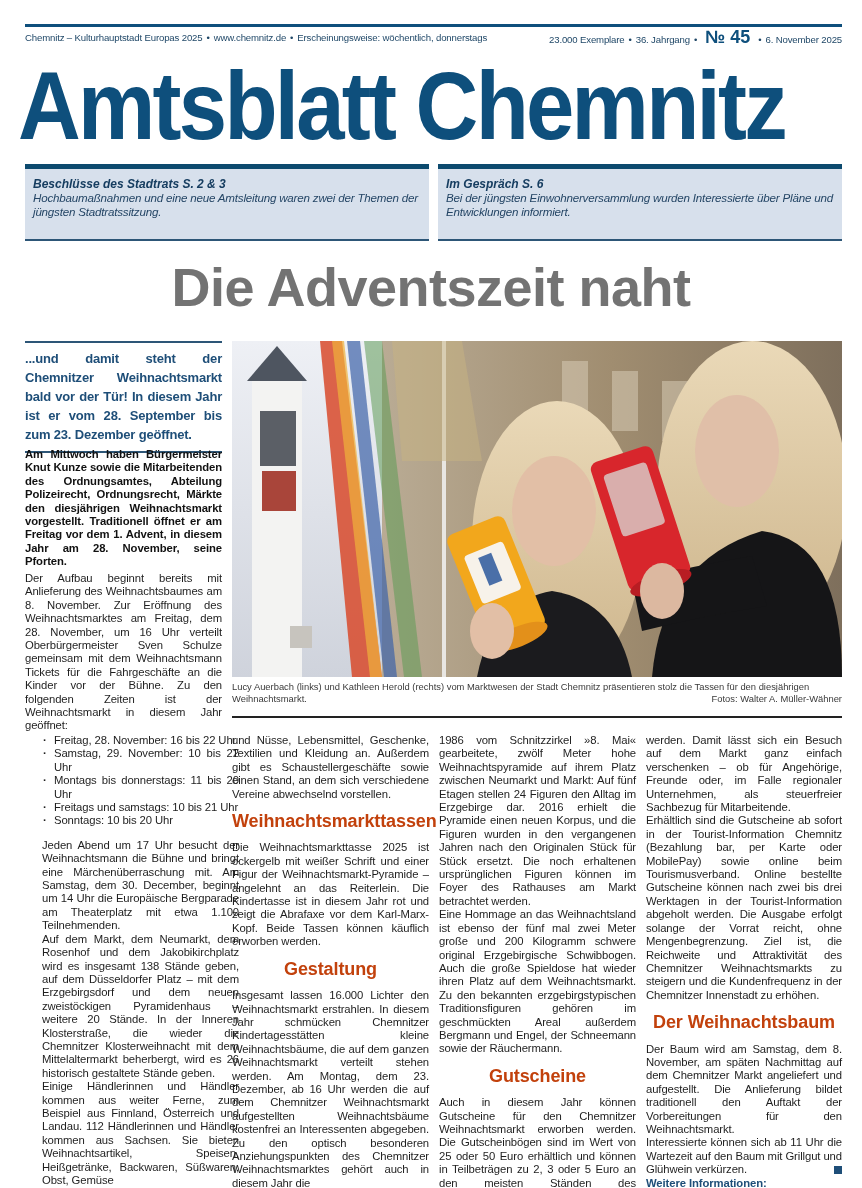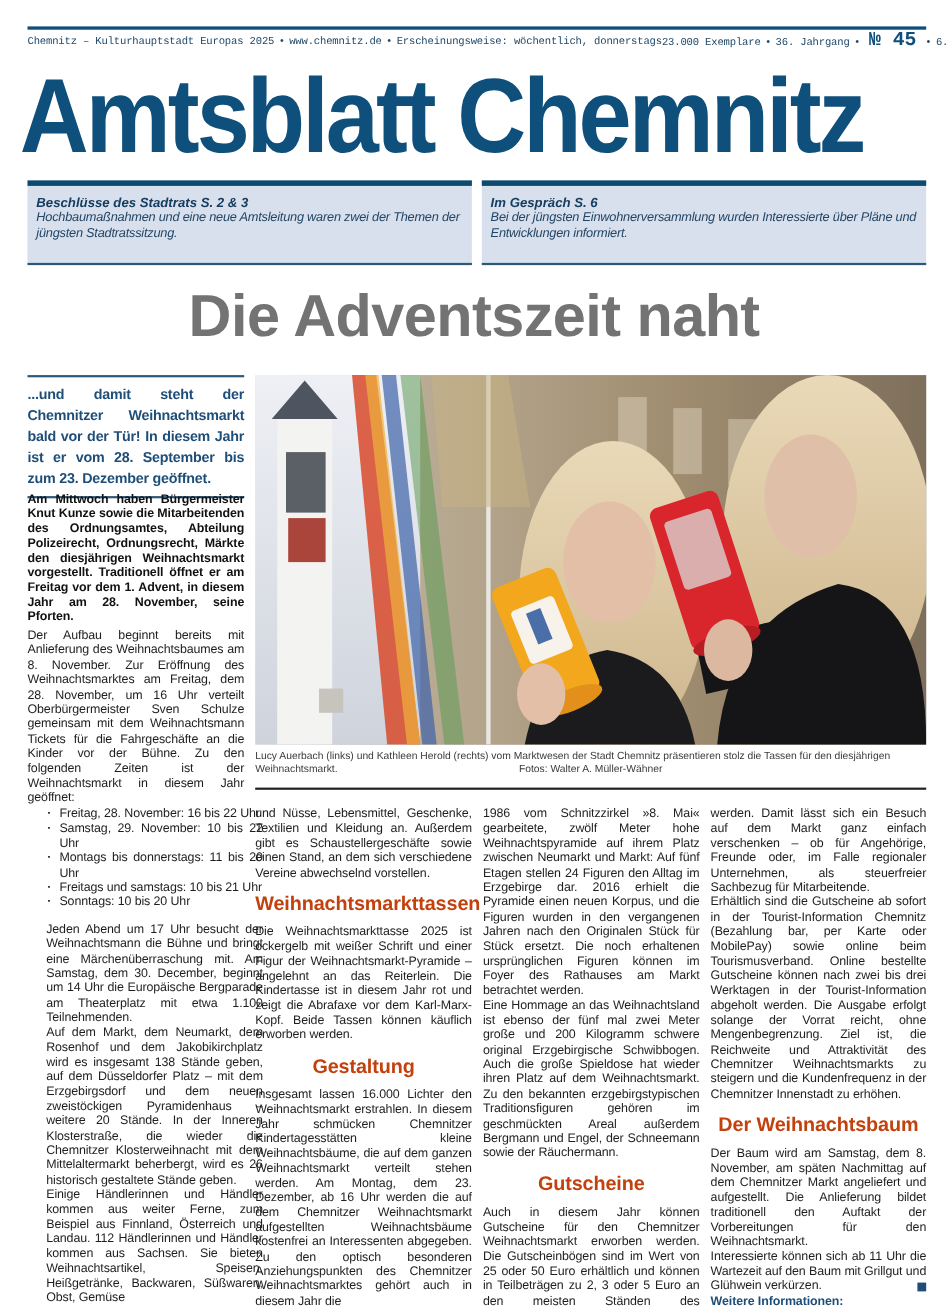--- a/index.html
+++ b/index.html
@@ -1,20 +1,20 @@
 <!DOCTYPE html>
 <html><head>
 <meta charset="utf-8">
 <style>
   * { box-sizing: border-box; margin: 0; padding: 0; }
   html, body { width: 862px; height: 1188px; background: #ffffff; overflow: hidden; }
   body { font-family: "Liberation Sans", sans-serif; color: #1a1a1a; position: relative; }
 
   .topline { position: absolute; left: 25px; top: 24px; width: 817px; height: 3px; background: #0e4f7c; }
-  .meta { position: absolute; left: 25px; top: 29px; width: 817px; height: 16px; display: flex; justify-content: space-between; align-items: center; font-size: 9.6px; color: #1f4767; letter-spacing: -0.15px; font-family: Liberation Mono, monospace; }
+  .meta { position: absolute; left: 25px; top: 29px; width: 817px; height: 16px; display: flex; justify-content: space-between; align-items: center; font-size: 9.6px; color: #1f4767; letter-spacing: -0.15px; }
   .meta .left span, .meta .right span { white-space: nowrap; }
   .meta .dot { margin: 0 4px; }
   .meta .issue { font-weight: bold; font-size: 18px; color: #0e4f7c; margin: 0 4px; letter-spacing: 0; }
 
   .masthead { position: absolute; left: 18px; top: 58px; width: 830px; height: 96px; font-family: "Liberation Sans", sans-serif; font-weight: bold; font-size: 96px; line-height: 96px; color: #0e4f7c; letter-spacing: -3px; transform: scaleX(0.905); transform-origin: left top; white-space: nowrap; }
 
   .teasers { position: absolute; left: 25px; top: 164px; width: 817px; height: 77px; display: flex; gap: 9px; }
   .teaser { flex: 1; background: #d7e0ec; border-top: 5px solid #0c4a6e; border-bottom: 2px solid #2d5677; padding: 8px 8px 6px 8px; font-size: 11.6px; line-height: 14px; color: #1e3f5e; font-style: italic; }
   .teaser .t-head { font-weight: bold; color: #163d60; font-size: 12px; }
   .teaser .t-body { color: #244565; letter-spacing: -0.2px; }
@@ -23,21 +23,21 @@
 
   .lead-box { position: absolute; left: 25px; top: 341px; width: 197px; border-top: 2px solid #2d5677; border-bottom: 2px solid #2d5677; padding: 6px 0 7px 0; font-weight: bold; font-size: 13px; line-height: 19px; color: #1e4e78; text-align: justify; letter-spacing: -0.2px; }
 
   .col { position: absolute; font-size: 11.3px; line-height: 13.4px; text-align: justify; color: #1e1e1e; letter-spacing: -0.1px; }
   .col p { margin: 0; }
   .intro { left: 25px; top: 448px; width: 197px; font-weight: bold; color: #111; }
   .c1a { left: 25px; top: 572px; width: 197px; }
 
   .photo { position: absolute; left: 232px; top: 341px; width: 610px; height: 336px; overflow: hidden; background: linear-gradient(100deg, #e8e9ee 0%, #d7d9e0 10%, #b8b2a8 28%, #9e8b71 48%, #8a7a62 62%, #786a58 80%, #5a4e44 100%); }
   .caption { position: absolute; left: 232px; top: 681px; width: 610px; font-size: 9.4px; line-height: 12px; color: #3a3a3a; }
-  .caption .credit { text-align: center; margin-top: -12px; }
+  .caption .credit { text-align: right; margin-top: -12px; }
   .caption-rule { position: absolute; left: 232px; top: 716px; width: 610px; height: 1.5px; background: #222; }
 
   ul.hours { list-style: none; }
   ul.hours li { position: relative; padding-left: 12px; text-align: justify; }
   ul.hours li::before { content: "\00B7"; position: absolute; left: 1px; top: 0; font-weight: bold; }
 
   .c1b { left: 42px; top: 734px; width: 197px; }
   .c2 { left: 232px; top: 734px; width: 197px; }
   .c3 { left: 439px; top: 734px; width: 197px; }
   .c4 { left: 646px; top: 734px; width: 196px; }

